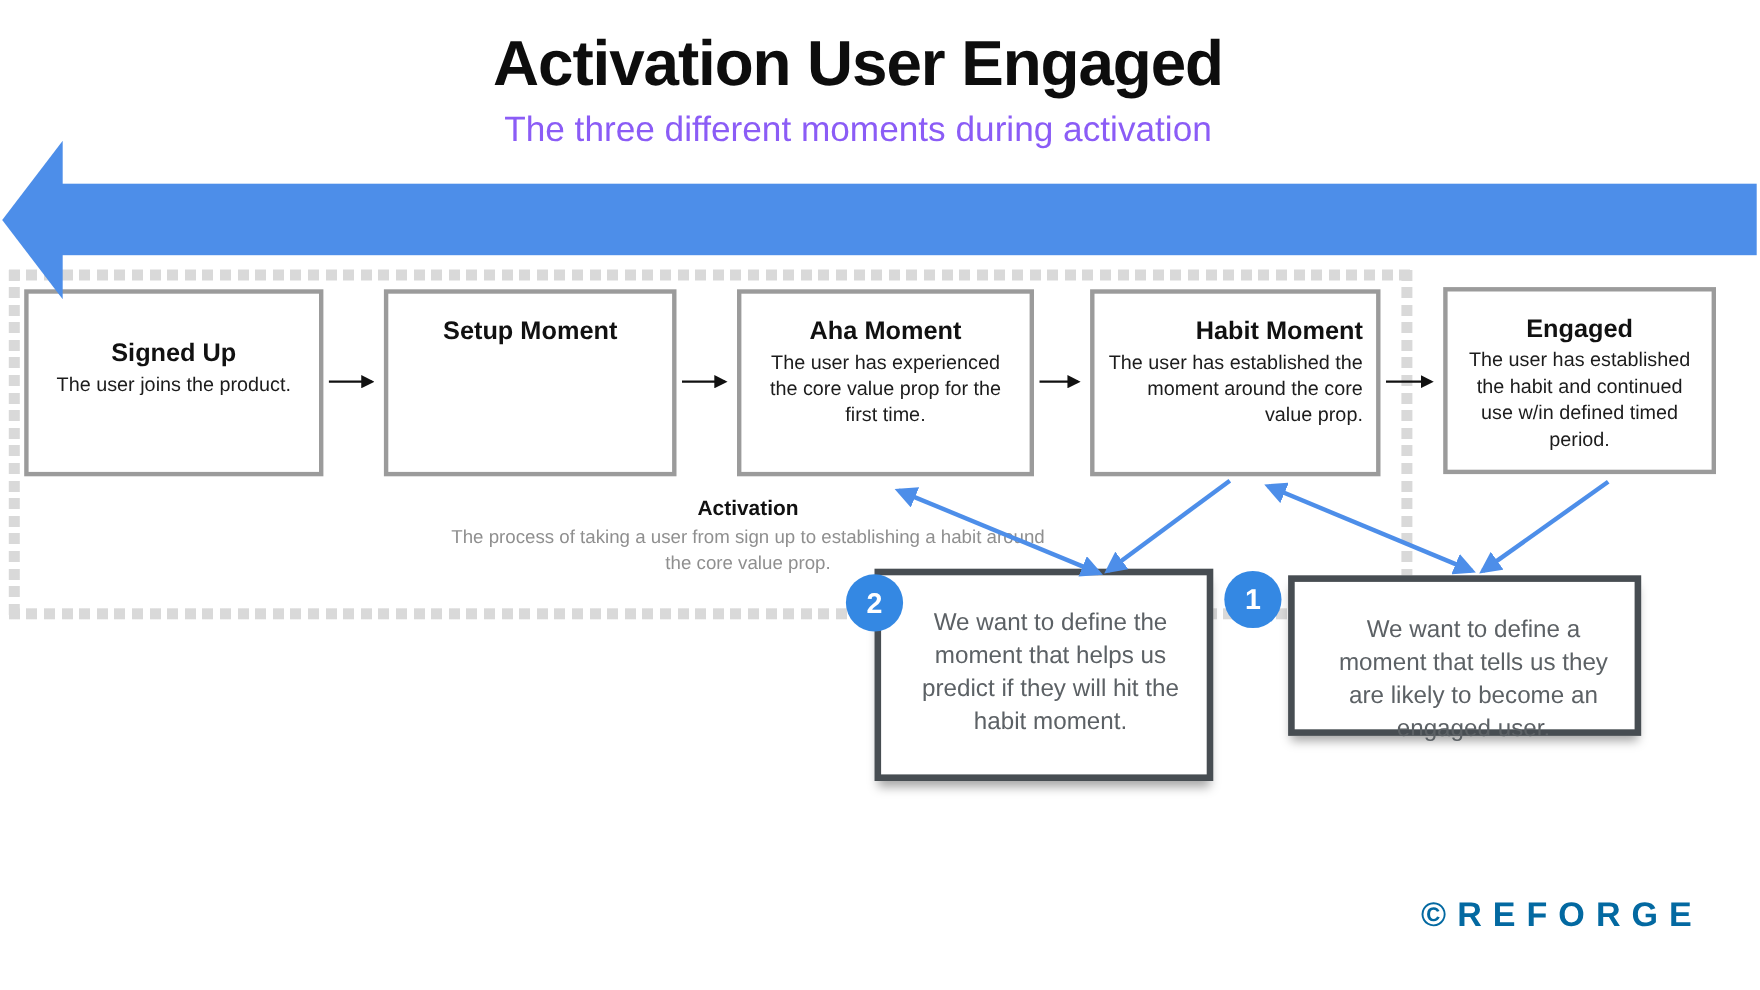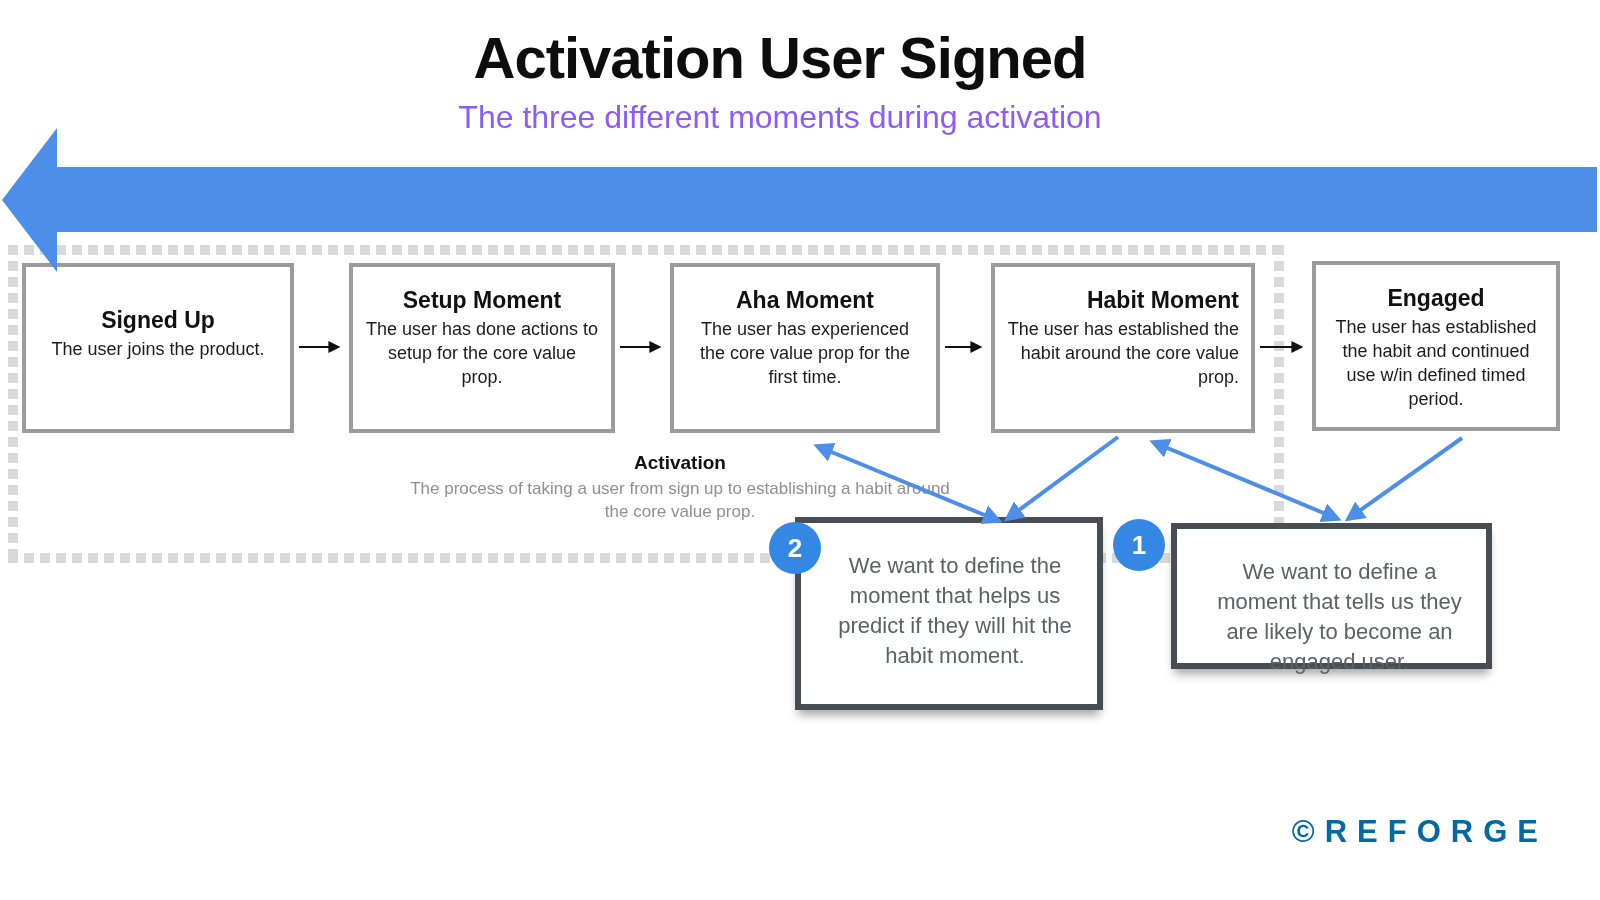--- a/index.html
+++ b/index.html
@@ -76,48 +76,47 @@
   .watermark{
     position:absolute;right:52px;top:814px;font-size:31px;font-weight:700;
     letter-spacing:10px;color:#0369a1;z-index:5;
   }
 </style>
 </head>
 <body>
 
 <div class="canvas">
 
-  <div class="page-title">Activation User Signed</div>
+  <div class="page-title">Activation User Engaged</div>
   <div class="page-subtitle">The three different moments during activation</div>
 
   <div class="big-arrow-body"></div>
   <div class="big-arrow-head"></div>
 
   <div>
     <div class="dash h top"></div>
     <div class="dash h bottom"></div>
     <div class="dash v left"></div>
     <div class="dash v right"></div>
   </div>
 
   <div class="state-box" id="box-signed-up">
     <div class="st">Signed Up</div>
     <div class="sd">The user joins the product.</div>
   </div>
   <div class="state-box" id="box-setup">
     <div class="st">Setup Moment</div>
-    <div class="sd">The user has done actions to setup for the core value prop.</div>
   </div>
   <div class="state-box" id="box-aha">
     <div class="st">Aha Moment</div>
     <div class="sd">The user has experienced the core value prop for the first time.</div>
   </div>
   <div class="state-box" id="box-habit">
     <div class="st">Habit Moment</div>
-    <div class="sd">The user has established the habit around the core value prop.</div>
+    <div class="sd">The user has established the moment around the core value prop.</div>
   </div>
   <div class="state-box" id="box-engaged">
     <div class="st">Engaged</div>
     <div class="sd">The user has established the habit and continued use w/in defined timed period.</div>
   </div>
 
   <div class="activation-note">
     <div class="at">Activation</div>
     <div class="ad">The process of taking a user from sign up to establishing a habit around the core value prop.</div>
   </div>

